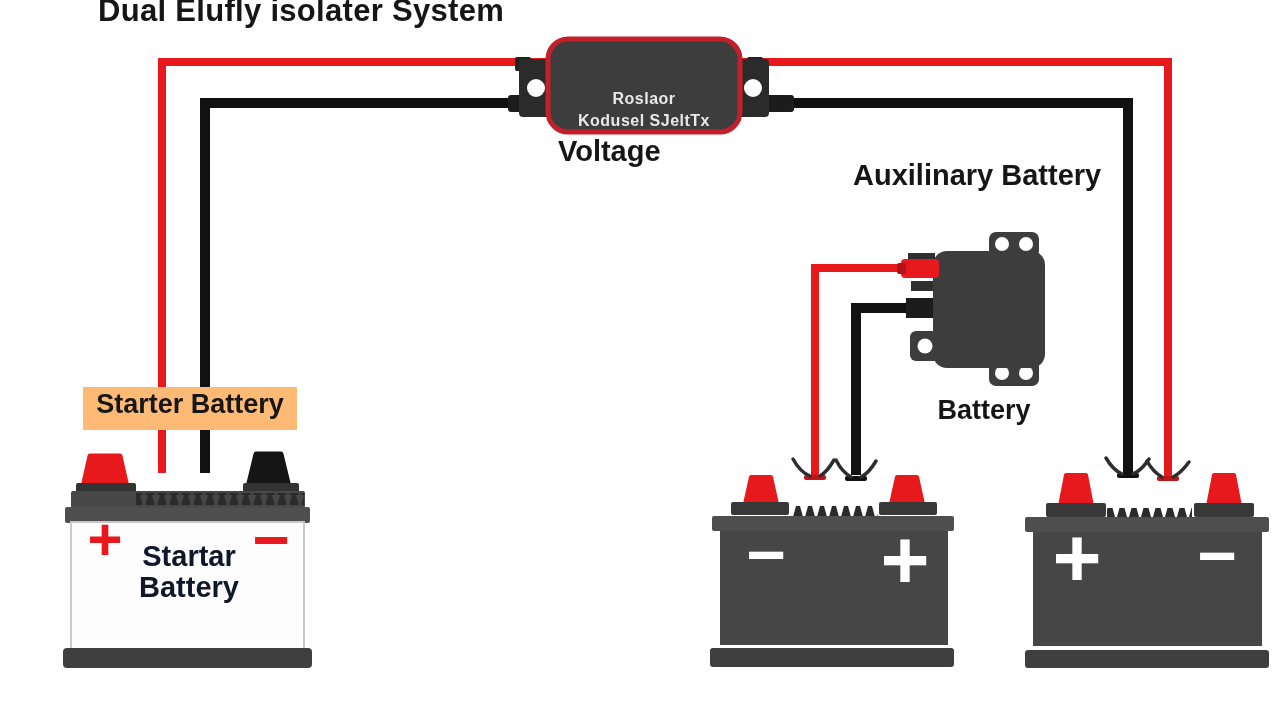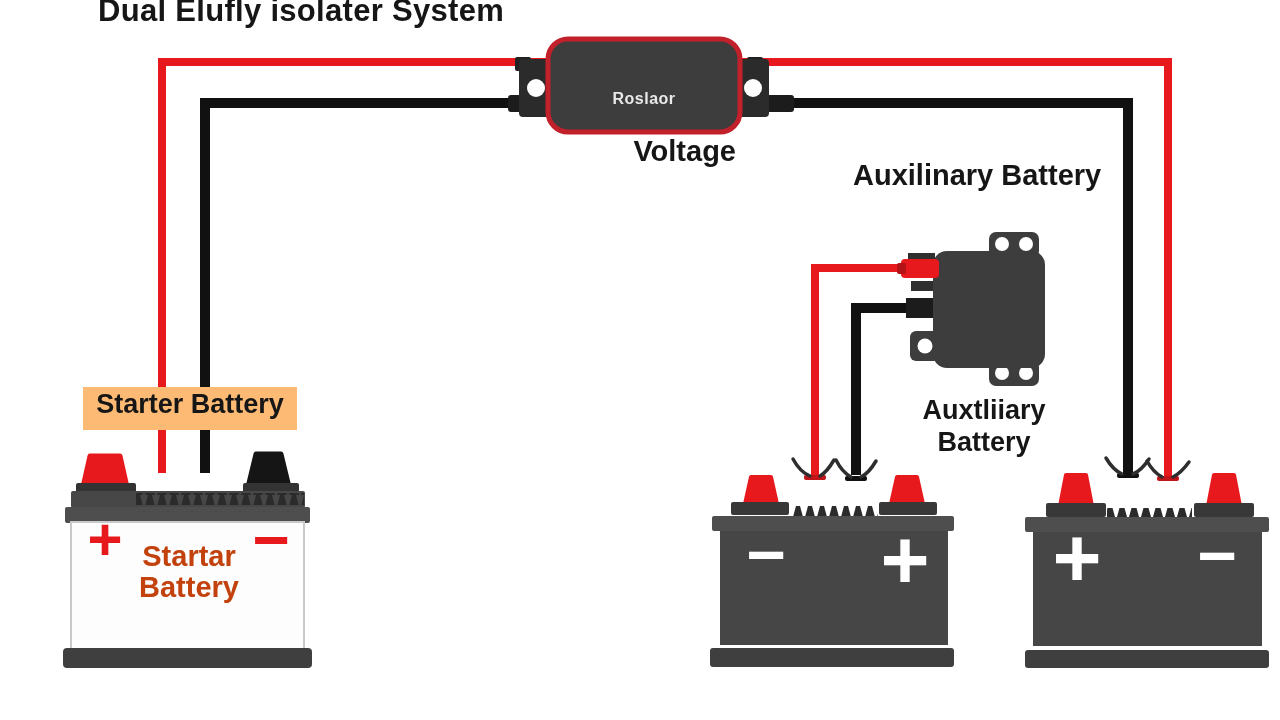--- a/index.html
+++ b/index.html
@@ -3,28 +3,28 @@
 <meta charset="utf-8">
 <style>
   html,body{margin:0;padding:0;background:#ffffff;}
   .stage{
     position:relative;width:1280px;height:720px;background:#ffffff;
     overflow:hidden;font-family:"Liberation Sans",sans-serif;
   }
   .layer{position:absolute;left:0;top:0;}
   .lbl{position:absolute;font-weight:bold;color:#161616;z-index:3;}
   .title{left:98px;top:-7px;font-size:31px;letter-spacing:.3px;}
-  .voltage-relay{left:558px;top:135px;width:178px;text-align:right;font-size:29px;line-height:32px;}
+  .voltage-relay{left:558px;top:135px;width:178px;text-align:left;font-size:29px;line-height:32px;}
   .aux-top{left:853px;top:159px;font-size:29px;}
   .aux-mid{left:876px;top:394px;width:216px;text-align:center;font-size:27px;line-height:32px;}
   .starter{left:83px;top:387px;width:214px;text-align:center;font-size:27px;
            background:#fdba74;padding:2px 0 10px;}
   .relay-text{left:552px;top:54px;width:184px;text-align:center;color:#e9e9e9;
               font-size:16px;line-height:22px;letter-spacing:.5px;margin-top:34px;}
-  .batt-name{left:78px;top:541px;width:222px;text-align:center;font-size:29px;line-height:31px;color:#c2410c;}
+  .batt-name{left:78px;top:541px;width:222px;text-align:center;font-size:29px;line-height:31px;color:#0f172a;}
   .sym{position:absolute;font-weight:bold;text-align:center;z-index:3;}
   .sym.red{color:#e8191c;}
   .sym.white{color:#ffffff;}
   .sym-plus-left{left:82px;top:510px;width:46px;font-size:60px;line-height:60px;}
   .sym-minus-left{left:245px;top:508px;width:52px;font-size:64px;line-height:64px;}
   .sym-minus-mid{left:740px;top:521px;width:52px;font-size:68px;line-height:66px;}
   .sym-plus-mid{left:875px;top:520px;width:60px;font-size:84px;line-height:80px;}
   .sym-plus-right{left:1047px;top:518px;width:60px;font-size:84px;line-height:80px;}
   .sym-minus-right{left:1191px;top:522px;width:52px;font-size:68px;line-height:66px;}
 </style>
@@ -135,30 +135,30 @@
       <rect x="1025" y="517" width="244" height="15" rx="2" fill="#4e4e4e"></rect>
       <rect x="1033" y="532" width="229" height="114" fill="#464646"></rect>
       <rect x="1025" y="650" width="244" height="18" rx="3" fill="#3f3f3f"></rect>
     </g>
   </svg>
 
   <div class="lbl title">Dual Elufly isolater System</div>
 
   <div class="lbl relay-text">
     <div>Roslaor</div>
+    <div>Kodusel SJeltTx</div>
   </div>
 
   <div class="lbl voltage-relay">
     <div>Voltage</div>
   </div>
 
   <div class="lbl aux-top">Auxilinary Battery</div>
 
   <div class="lbl aux-mid">
-    <div>Auxtliiary</div>
     <div>Battery</div>
   </div>
 
   <div class="lbl starter">Starter Battery</div>
 
   <div class="lbl batt-name">
     <div>Startar</div>
     <div>Battery</div>
   </div>
 

